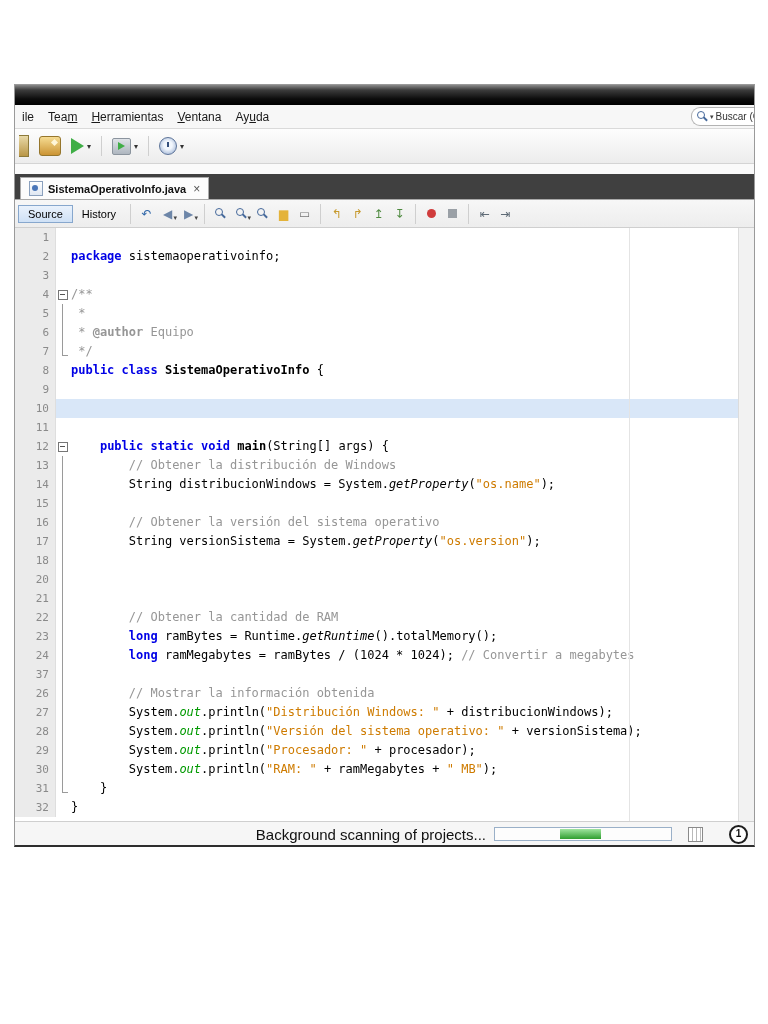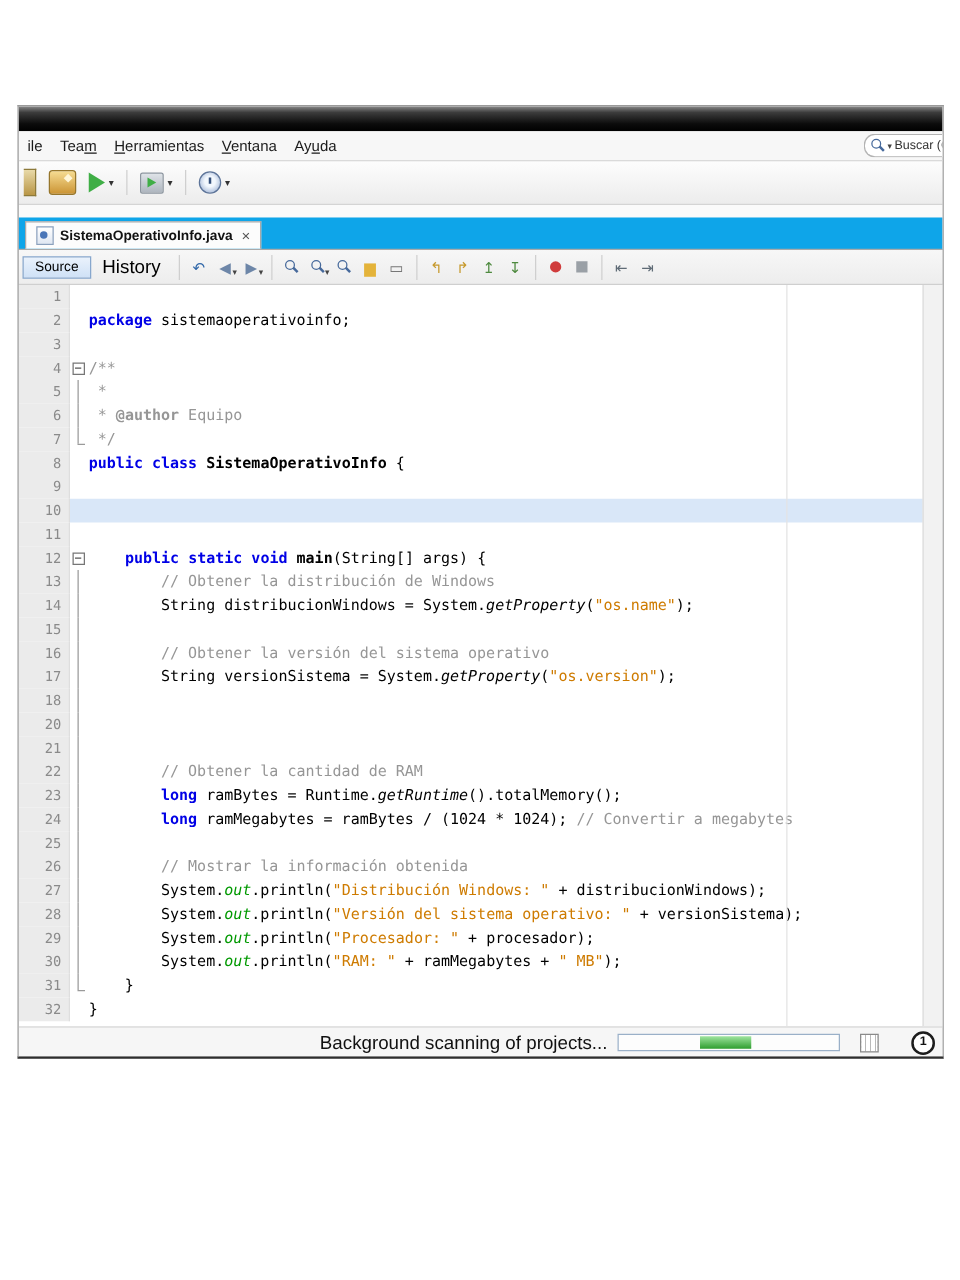--- a/index.html
+++ b/index.html
@@ -38,33 +38,33 @@
   .icon-debug{width:17px;height:15px;background:linear-gradient(#dfe3e8,#aeb6bf);border:1px solid #8b949e;border-radius:2px;position:relative;}
   .icon-debug::after{content:"";position:absolute;left:5px;top:3px;width:0;height:0;
       border-left:7px solid var(--run-green,#3fae46);border-top:4.5px solid transparent;border-bottom:4.5px solid transparent;}
   .icon-profile{width:16px;height:16px;border-radius:50%;border:1px solid #5d7499;background:radial-gradient(circle at 50% 45%,#f2f7fd 35%,#8ba3cb);position:relative;}
   .icon-profile::after{content:"";position:absolute;left:7px;top:4px;width:2px;height:5px;background:#35507c;}
   .tb-caret{font-family:"DejaVu Sans",sans-serif;font-size:8px;color:#333;}
 
   .gap-strip{height:10px;background:#fafafa;}
 
   
-  .tab-strip{height:25px;background:#0ea5e9;border-bottom:1px solid #a9a9a9;display:flex;align-items:flex-end;padding-left:5px;}
+  .tab-strip{height:25px;background:#404040;border-bottom:1px solid #a9a9a9;display:flex;align-items:flex-end;padding-left:5px;}
   .tab{height:21px;background:#fcfcfc;border:1px solid #a9a9a9;border-bottom:none;
       display:flex;align-items:center;gap:5px;padding:0 8px;font-size:11px;font-weight:bold;color:#111;}
   .file-icon{width:12px;height:13px;background:linear-gradient(#ffffff,#dfe7f2);border:1px solid #8aa0bd;position:relative;flex:0 0 auto;}
   .file-icon::after{content:"";position:absolute;left:2px;top:3px;width:6px;height:6px;background:#4a76b8;border-radius:50%;}
   .tab-close{font-size:12px;color:#555;font-weight:normal;margin-left:2px;}
 
   
   .editor-toolbar{height:27px;background:linear-gradient(#f7f7f7,#ededed);border-bottom:1px solid #cfcfcf;
       display:flex;align-items:center;padding-left:3px;font-size:11px;color:#222;}
   .src-btn{border:1px solid #87a7cd;background:linear-gradient(#eaf2fc,#cfe1f6);padding:2px 9px;font-size:11px;
       font-family:"Liberation Sans",sans-serif;}
-  .hist-btn{border:1px solid transparent;background:none;padding:2px 8px;font-size:15px;font-family:"Liberation Sans",sans-serif;}
+  .hist-btn{border:1px solid transparent;background:none;padding:2px 8px;font-size:11px;font-family:"Liberation Sans",sans-serif;}
   .et-btn{width:19px;height:19px;display:inline-flex;align-items:center;justify-content:center;margin:0 1px;position:relative;}
   .et-btn .glyph{font-family:"DejaVu Sans",sans-serif;font-size:12px;line-height:1;}
   .et-btn .dot{width:9px;height:9px;border-radius:50%;}
   .et-btn .sq{width:9px;height:9px;}
   .et-btn .mini-caret{position:absolute;right:0;bottom:1px;}
 
   
   .editor{position:relative;height:593px;background:#fff;overflow:hidden;}
   .code-row{display:flex;height:19px;}
   .gutter-num{flex:0 0 34px;width:34px;text-align:right;padding-right:6px;background:#ebebeb;
@@ -373,21 +373,21 @@
             </span>
           </div>
           <div class="code-row">
             <span class="gutter-num">24</span>
             <span class="row-content">
               <span class="fold fold-mid"></span>
               <span class="code-text"><span>        </span><span class="tok-kw">long</span><span> ramMegabytes = ramBytes / (1024 * 1024); </span><span class="tok-cm">// Convertir a megabytes</span></span>
             </span>
           </div>
           <div class="code-row">
-            <span class="gutter-num">25</span>
+            <span class="gutter-num">37</span>
             <span class="row-content">
               <span class="fold fold-mid"></span>
               <span class="code-text"></span>
             </span>
           </div>
           <div class="code-row">
             <span class="gutter-num">26</span>
             <span class="row-content">
               <span class="fold fold-mid"></span>
               <span class="code-text"><span class="tok-cm">        // Mostrar la información obtenida</span></span>

